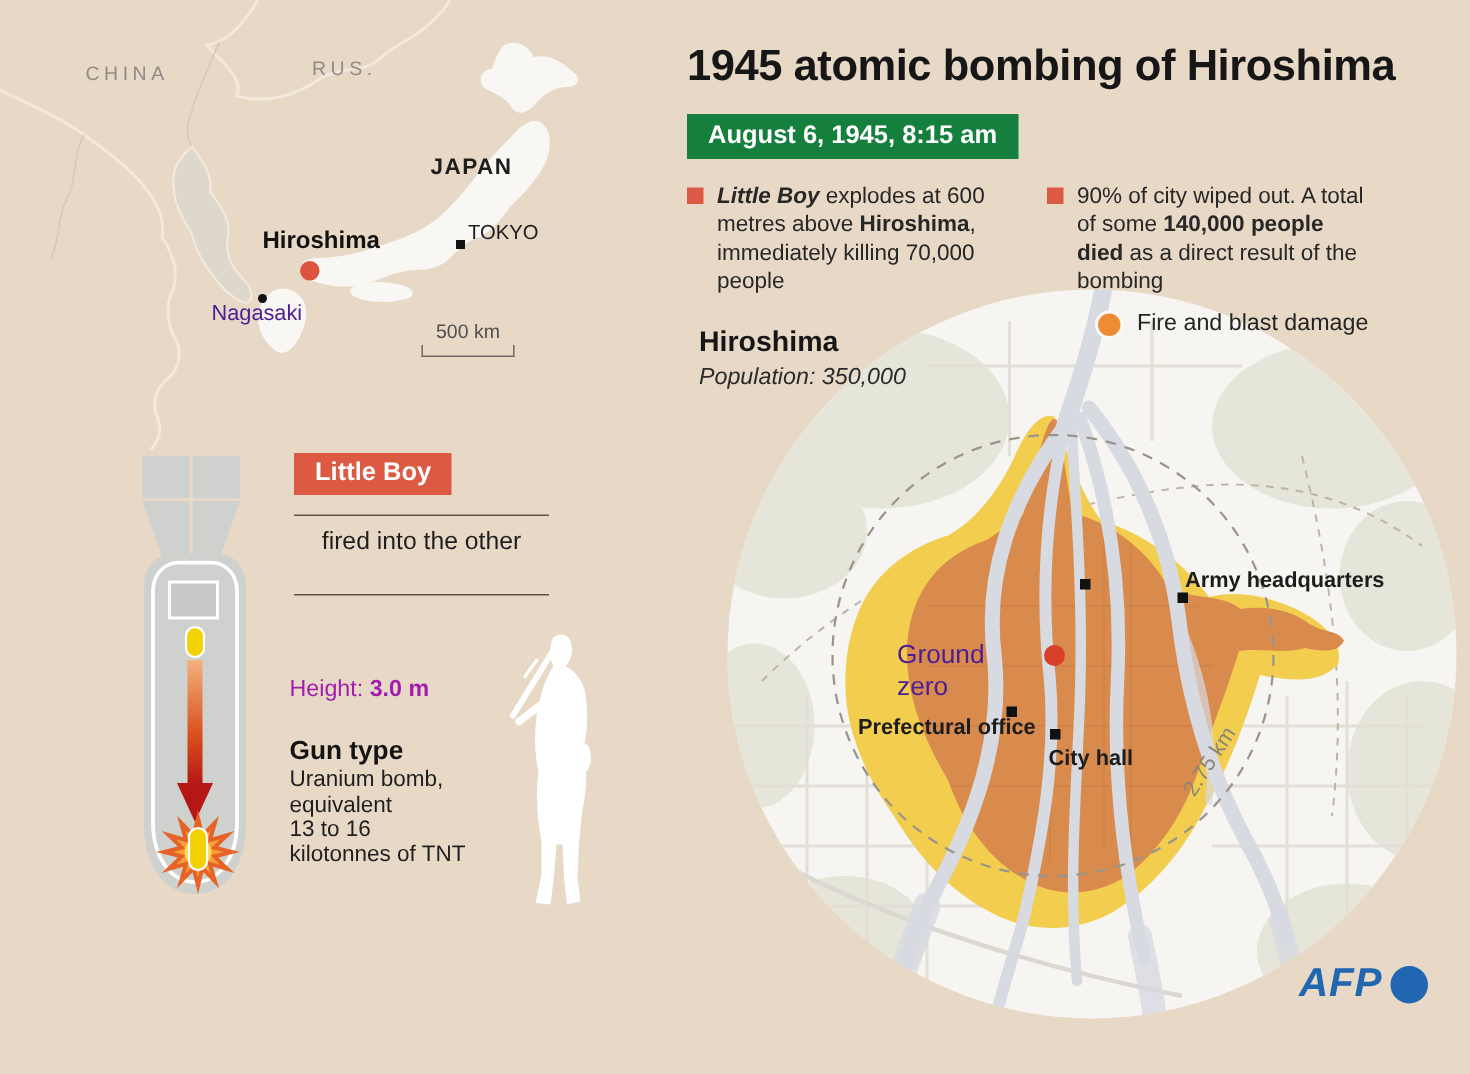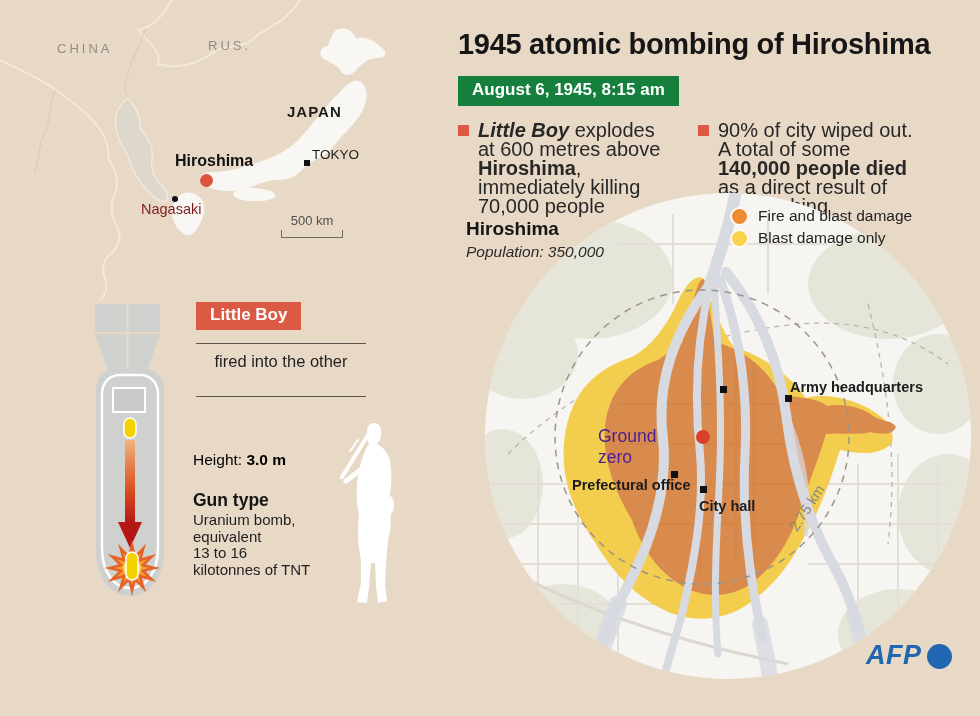--- a/index.html
+++ b/index.html
@@ -7,37 +7,37 @@
     position:relative;width:980px;height:716px;overflow:hidden;
     background:#e8d9c7;
     font-family:"Liberation Sans", sans-serif;
     color:#222;
   }
   .abs{position:absolute;}
   
   .title{left:458px;top:28px;font-size:29px;font-weight:700;color:#161616;letter-spacing:-0.3px;}
   .date-badge{left:458px;top:76px;background:#15803d;color:#fff;font-size:17px;font-weight:700;
     padding:4px 14px 6px 14px;}
-  .fact{top:121px;width:218px;display:flex;gap:9px;font-size:20px;line-height:19px;color:#272727;}
+  .fact{top:121px;width:218px;display:flex;gap:9px;font-size:15px;line-height:19px;color:#272727;}
   .fact .sq{flex:0 0 11px;width:11px;height:11px;background:#dc5a44;margin-top:4px;}
   .fact-1{left:458px;}
   .fact-2{left:698px;}
   .b{font-weight:700;}
   .bi{font-weight:700;font-style:italic;}
   
   .lbl-country{font-size:13px;color:#8f8c86;letter-spacing:3px;font-weight:400;}
   .lbl-china{left:57px;top:41px;}
   .lbl-rus{left:208px;top:38px;}
   .lbl-japan{left:287px;top:103px;font-size:15px;font-weight:700;color:#1d1d1d;letter-spacing:1px;}
   .lbl-tokyo{left:312px;top:147px;font-size:13.5px;color:#1d1d1d;}
   .sq-marker{width:7px;height:7px;background:#111;}
   .tokyo-sq{left:304px;top:160px;}
   .lbl-hiroshima-jp{left:175px;top:152px;font-size:16px;font-weight:700;color:#111;}
   .hiro-dot{left:200px;top:174px;width:13px;height:13px;border-radius:50%;background:#dd5340;}
-  .lbl-nagasaki{left:141px;top:201px;font-size:14.5px;color:#7f1d1d;}
+  .lbl-nagasaki{left:141px;top:201px;font-size:14.5px;color:#4c1d95;}
   .naga-dot{left:172px;top:196px;width:6px;height:6px;border-radius:50%;background:#111;}
   .scale-wrap{left:281px;top:213px;width:62px;text-align:center;}
   .scale-label{font-size:13px;color:#4f4f4f;}
   .scale-bar{margin-top:2px;height:7px;border-left:1.5px solid #6f6a62;border-right:1.5px solid #6f6a62;border-bottom:1.5px solid #6f6a62;}
   
   .citymap-svg{left:468px;top:184px;}
   .city-head{left:466px;top:218px;}
   .city-name{font-size:19px;font-weight:700;color:#161616;}
   .city-pop{font-size:15.5px;font-style:italic;color:#2a2a2a;margin-top:3px;}
   .legend{left:730px;top:205px;}
@@ -57,21 +57,21 @@
   .pref-sq{left:671px;top:471px;}
   .lbl-cityhall{left:699px;top:498px;}
   .cityhall-sq{left:700px;top:486px;}
   .lbl-radius{left:781px;top:500px;font-size:14.5px;font-weight:400;color:#8a857b;transform:rotate(-57deg);}
   
   .lb-badge{left:196px;top:302px;background:#dc5a44;color:#fff;font-size:17px;font-weight:700;padding:3px 14px 5px 14px;}
   .lb-rule{left:196px;width:170px;height:0;border-top:1.5px solid #5a564f;}
   .rule-top{top:343px;}
   .rule-bot{top:396px;}
   .lb-desc{left:196px;top:350px;width:170px;text-align:center;font-size:16.5px;line-height:23px;color:#1f1f1f;}
-  .lb-height{left:193px;top:451px;font-size:15.5px;color:#000000;}
+  .lb-height{left:193px;top:451px;font-size:15.5px;color:#a21caf;}
   .lb-guntype{left:193px;top:490px;font-size:17.5px;font-weight:700;color:#141414;}
   .lb-details{left:193px;top:512px;font-size:15px;line-height:16.5px;color:#1f1f1f;}
   
   .sources{left:40px;top:635px;font-size:13.5px;line-height:19.5px;color:#756d61;}
   .afp{left:866px;top:640px;display:flex;align-items:center;gap:5px;}
   .afp-text{font-size:27px;font-weight:700;font-style:italic;color:#2166b1;letter-spacing:0.5px;}
   .afp-circle{width:25px;height:25px;border-radius:50%;background:#2166b1;margin-top:2px;}
 </style>
 </head>
 <body>
@@ -188,24 +188,20 @@
   <div class="abs city-head">
     <div class="city-name">Hiroshima</div>
     <div class="city-pop">Population: 350,000</div>
   </div>
 
   <div class="abs legend">
     <div class="legend-row">
       <span class="legend-dot dot-fire"></span>
       <span class="legend-label">Fire and blast damage</span>
     </div>
-    <div class="legend-row">
-      <span class="legend-dot dot-blast"></span>
-      <span class="legend-label">Blast damage only</span>
-    </div>
   </div>
 
   <div class="abs sq-marker chugoku-sq"></div>
   <div class="abs maplbl lbl-army">Army headquarters</div>
   <div class="abs sq-marker army-sq"></div>
   <div class="abs lbl-groundzero">Ground zero</div>
   <div class="abs gz-dot"></div>
   <div class="abs maplbl lbl-pref">Prefectural office</div>
   <div class="abs sq-marker pref-sq"></div>
   <div class="abs maplbl lbl-cityhall">City hall</div>

